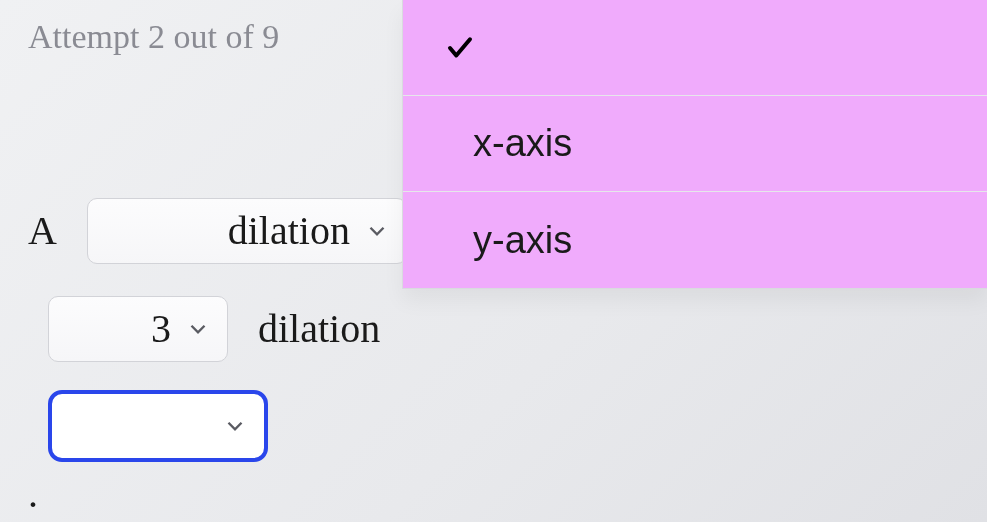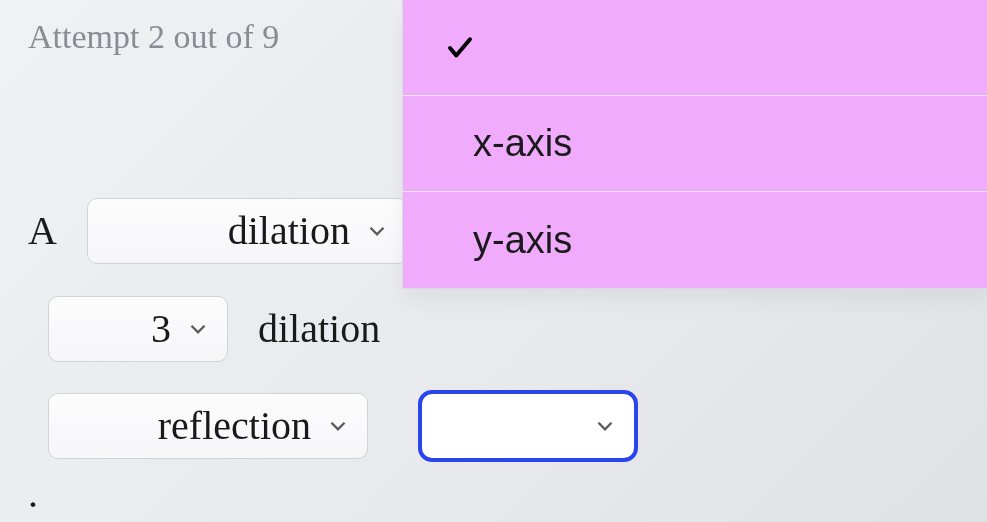--- a/index.html
+++ b/index.html
@@ -120,28 +120,20 @@
   </span><br>
   <span class="select-box medium">
     <span>3</span>
     <span class="chev">
       <svg viewBox="0 0 24 24">
           <polyline points="6 9 12 15 18 9"></polyline>
         </svg>
     </span>
   </span>
   <span class="txt">dilation</span><br>
-  <span class="select-box wide">
-    <span>reflection</span>
-    <span class="chev">
-      <svg viewBox="0 0 24 24">
-          <polyline points="6 9 12 15 18 9"></polyline>
-        </svg>
-    </span>
-  </span>
   <span class="select-box active">
     <span></span>
     <span class="chev">
       <svg viewBox="0 0 24 24">
           <polyline points="6 9 12 15 18 9"></polyline>
         </svg>
     </span>
   </span>
 </div>
 

